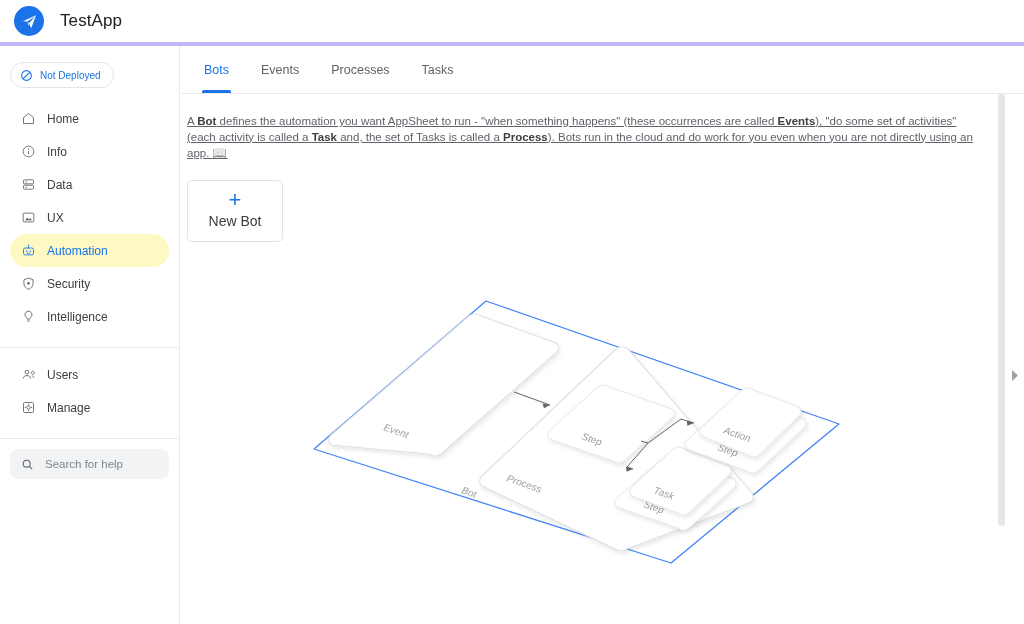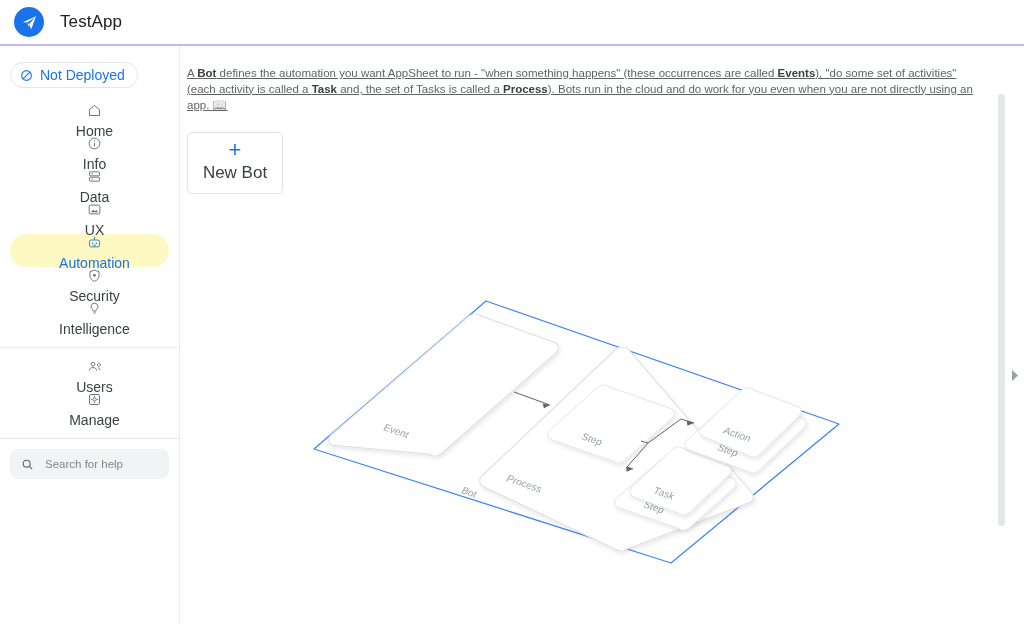--- a/index.html
+++ b/index.html
@@ -8,21 +8,21 @@
     width: 1024px; height: 624px;
     overflow: hidden;
     background: #ffffff;
     font-family: "Liberation Sans", sans-serif;
     -webkit-font-smoothing: antialiased;
   }
 
   
   #topbar {
     position: absolute; left: 0; top: 0; width: 1024px; height: 46px;
-    border-bottom: 2px solid #c4b5fd;
+    border-bottom: 4px solid #c4b5fd;
     background: #fff;
     display: flex; align-items: center;
   }
   #app-logo {
     width: 30px; height: 30px; border-radius: 50%;
     background: #1a73e8; margin-left: 14px;
     display: flex; align-items: center; justify-content: center;
     flex: 0 0 auto;
   }
   #app-title {
@@ -32,31 +32,30 @@
   
   #sidebar {
     position: absolute; left: 0; top: 46px; width: 180px; height: 578px;
     border-right: 1px solid #e8eaed; background: #fff;
   }
   #deploy-badge {
     margin: 16px 0 0 10px;
     height: 26px; padding: 0 12px 0 9px;
     border: 1px solid #e3e5e8; border-radius: 14px;
     display: inline-flex; align-items: center; gap: 7px;
-    font-size: 14px; color: #1a73e8; background: #fff;
+    font-size: 10px; color: #1a73e8; background: #fff;
     cursor: pointer;
   }
   .navlist { margin-top: 14px; }
   .navitem {
     height: 33px; margin: 0 10px; padding-left: 10px;
     border-radius: 17px;
-    display: flex; align-items: center; gap: 5px;
-    font-size: 14px; color: #3c4043;
+    display: flex; align-items: center; gap: 11px;
+    font-size: 12px; color: #3c4043;
     cursor: pointer;
-    flex-direction: column;
   }
   .navitem .ico { width: 16px; height: 16px; flex: 0 0 16px;
     display: flex; align-items: center; justify-content: center; }
   .navitem.active { background: #fef9c3; color: #1a73e8; }
   .navitem.active .ico svg { stroke: #1a73e8; fill: none; }
   .navitem .ico svg { stroke: #5f6368; fill: none; stroke-width: 1.4; }
   .nav-divider { height: 1px; background: #e8eaed; margin: 14px 0 10px 0; }
   #help-search {
     margin: 8px 10px 0 10px; height: 30px;
     background: #f1f3f4; border-radius: 8px;
@@ -100,21 +99,21 @@
 
   #new-bot-card {
     margin: 18px 0 0 6px;
     width: 96px; height: 62px;
     border: 1px solid #e0e2e5; border-radius: 5px;
     display: flex; flex-direction: column;
     align-items: center; justify-content: center; gap: 5px;
     cursor: pointer; background: #fff;
   }
   #new-bot-plus { font-size: 22px; color: #1a73e8; line-height: 16px; font-weight: 300; }
-  #new-bot-label { font-size: 17px; color: #3c4043; }
+  #new-bot-label { font-size: 14px; color: #3c4043; }
 
   #illustration { position: absolute; left: 130px; top: 245px;
                   width: 560px; height: 290px; }
 
   
   #scroll-track {
     position: absolute; right: 19px; top: 94px;
     width: 7px; height: 432px;
     background: #e4e6e8; border-radius: 4px; cursor: pointer;
   }
@@ -266,20 +265,34 @@
         </svg>
       </span>
       <input id="help-search-input" type="text" placeholder="Search for help" style="">
     </div>
 
   </div>
 </div>
 
 <div id="main">
 
+  <div id="tabs">
+    <div class="tab active">
+        <span>Bots</span>
+      </div>
+    <div class="tab">
+        <span>Events</span>
+      </div>
+    <div class="tab">
+        <span>Processes</span>
+      </div>
+    <div class="tab">
+        <span>Tasks</span>
+      </div>
+  </div>
 
   <p id="desc"><span>A </span><b>Bot</b><span> defines the automation you want AppSheet to run - "when something happens" (these occurrences are called </span><b>Events</b><span>), "do some set of activities" (each activity is called a </span><b>Task</b><span> and, the set of Tasks is called a </span><b>Process</b><span>). Bots run in the cloud and do work for you even when you are not directly using an app. </span><span class="book">📖</span></p>
 
   <div id="new-bot-card">
     <div id="new-bot-plus">+</div>
     <div id="new-bot-label">New Bot</div>
   </div>
 
   <svg id="illustration" viewBox="0 0 560 290">
     <defs>

